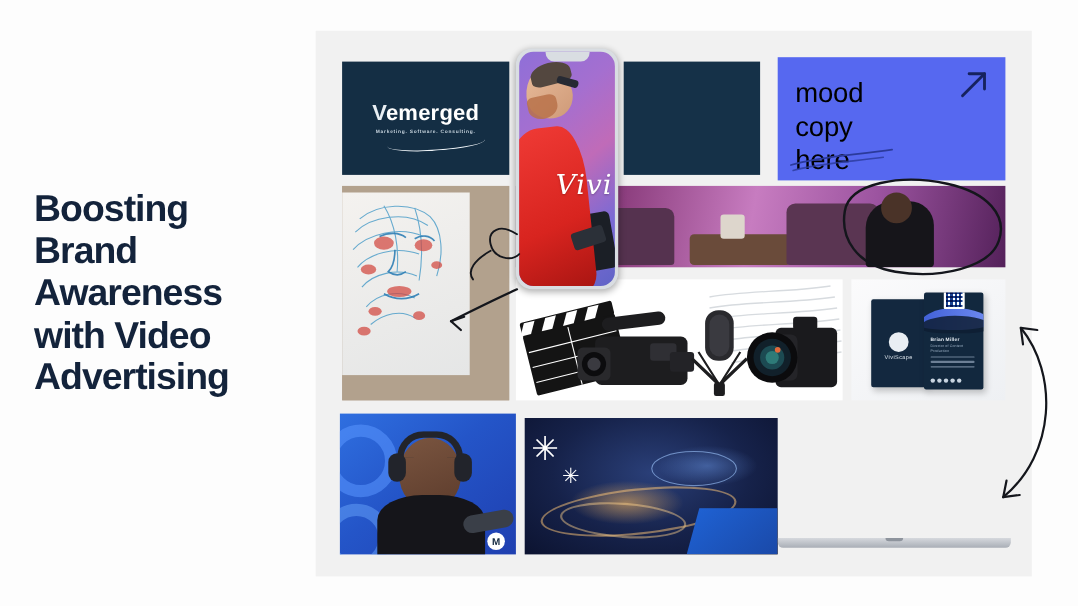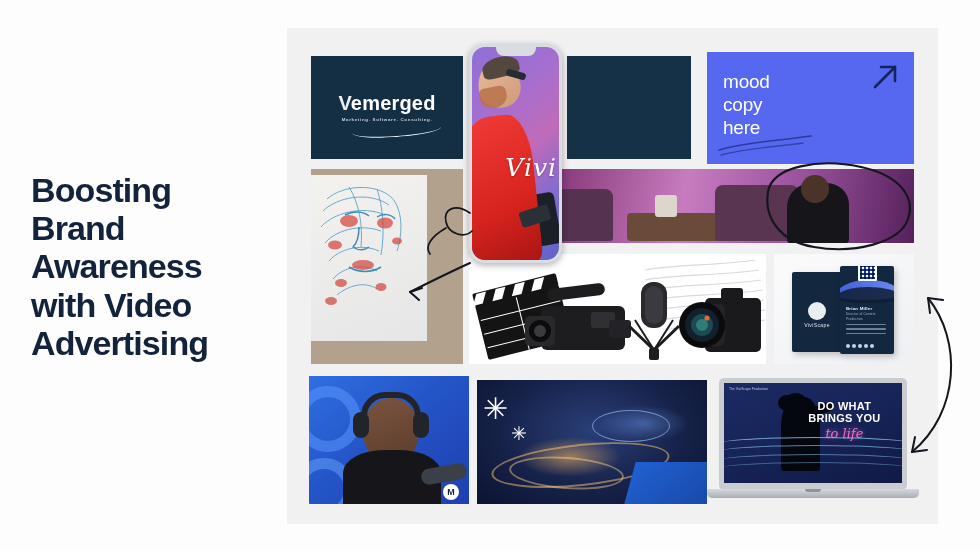--- a/index.html
+++ b/index.html
@@ -84,21 +84,21 @@
     left: 280px; top: 28px; width: 124px; height: 103px;
     background: #153148;
   }
 
   .t-mood {
     left: 420px; top: 24px; width: 207px; height: 112px;
     background: #5668f0;
     padding: 18px 16px;
   }
   .mood-text {
-    font-size: 19px; line-height: 1.22; color: #ffffff;
+    font-size: 25px; line-height: 1.22; color: #000000;
     white-space: pre-line; letter-spacing: -0.2px;
   }
   .mood-arrow {
     position: absolute; right: 14px; top: 10px;
     width: 30px; height: 30px;
   }
 
   
   .t-phone {
     left: 182px; top: 16px; width: 93px; height: 219px;
@@ -582,38 +582,20 @@
       <span class="city-ring"></span>
       <span class="city-glow1"></span>
       <span class="city-path"></span>
       <span class="city-path2"></span>
       <span class="city-blue"></span>
       <span class="spark s1">✳</span>
       <span class="spark s2">✳</span>
     </div>
 
     <div class="tile t-laptop">
-      <div class="lap-lid">
-        <div class="lap-screen">
-          <span class="ls-corner">The ViviScape
-Production</span>
-          <span class="ls-head"></span>
-          <span class="ls-person"></span>
-          <span class="ls-arm"></span>
-          <div class="ls-title">
-            <span class="l1">DO WHAT</span>
-            <span class="l2">BRINGS YOU</span>
-            <span class="ls-script">to life</span>
-          </div>
-          <span class="ls-wave w1"></span>
-          <span class="ls-wave w2"></span>
-          <span class="ls-wave w3"></span>
-          <span class="ls-wave w4"></span>
-        </div>
-      </div>
       <div class="lap-base"></div>
       <div class="lap-foot"></div>
     </div>
 
     <div class="tile t-phone">
       <div class="phone-body">
         <div class="phone-screen">
           <span class="phone-notch"></span>
           <span class="pm-rig"></span>
           <span class="pm-jacket"></span>

